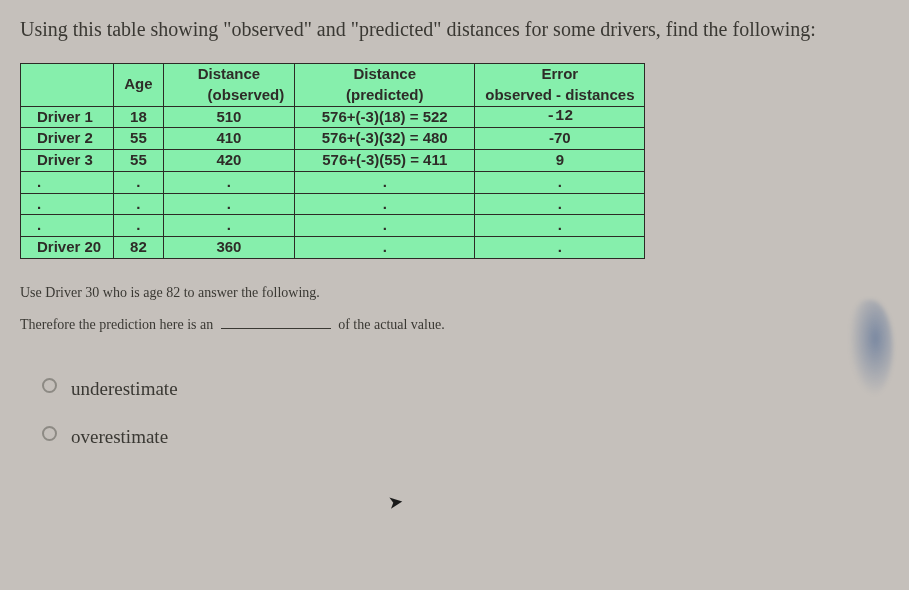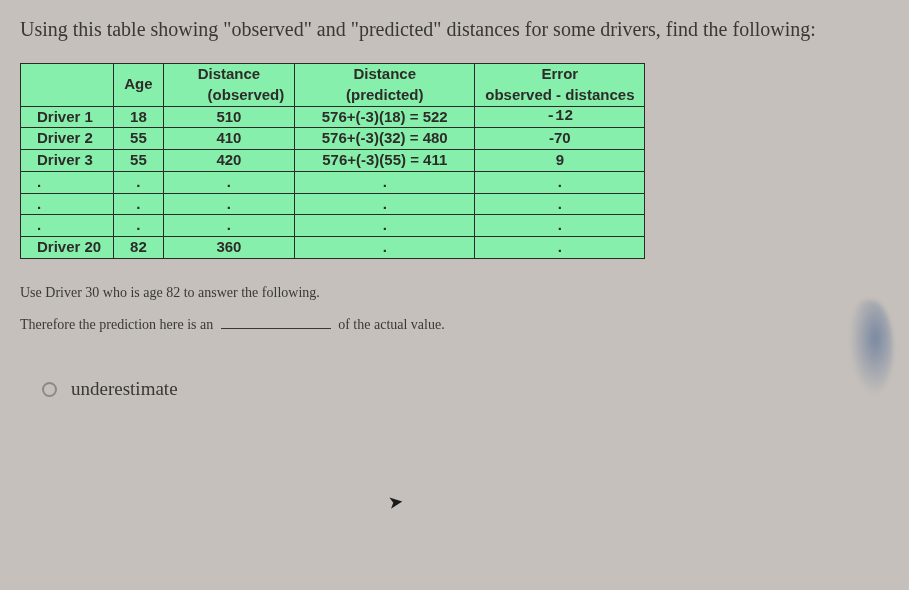--- a/index.html
+++ b/index.html
@@ -44,21 +44,21 @@
     display: inline-block;
     border-bottom: 1.5px solid #3a3833;
     min-width: 110px;
     height: 1em;
     vertical-align: baseline;
     margin: 0 4px;
   }
   .options { margin-top: 42px; margin-left: 22px; }
   .option {
     display: flex;
-    align-items: center;
+    align-items: flex-start;
     font-size: 19px;
     margin-bottom: 26px;
   }
   .radio {
     width: 15px; height: 15px;
     border: 2px solid #8d8a84;
     border-radius: 50%;
     margin-right: 14px;
     background: transparent;
   }
@@ -157,16 +157,20 @@
   <span>Therefore the prediction here is an</span>
   <span class="blank"></span>
   <span>of the actual value.</span>
 </div>
 
 <div class="options">
   <div class="option">
     <span class="radio"></span>
     <span>underestimate</span>
   </div>
+  <div class="option">
+    <span class="radio"></span>
+    <span>overestimate</span>
+  </div>
 </div>
 
 <div class="cursor">➤</div>
 <div class="smudge"></div>
 
 </body></html>

